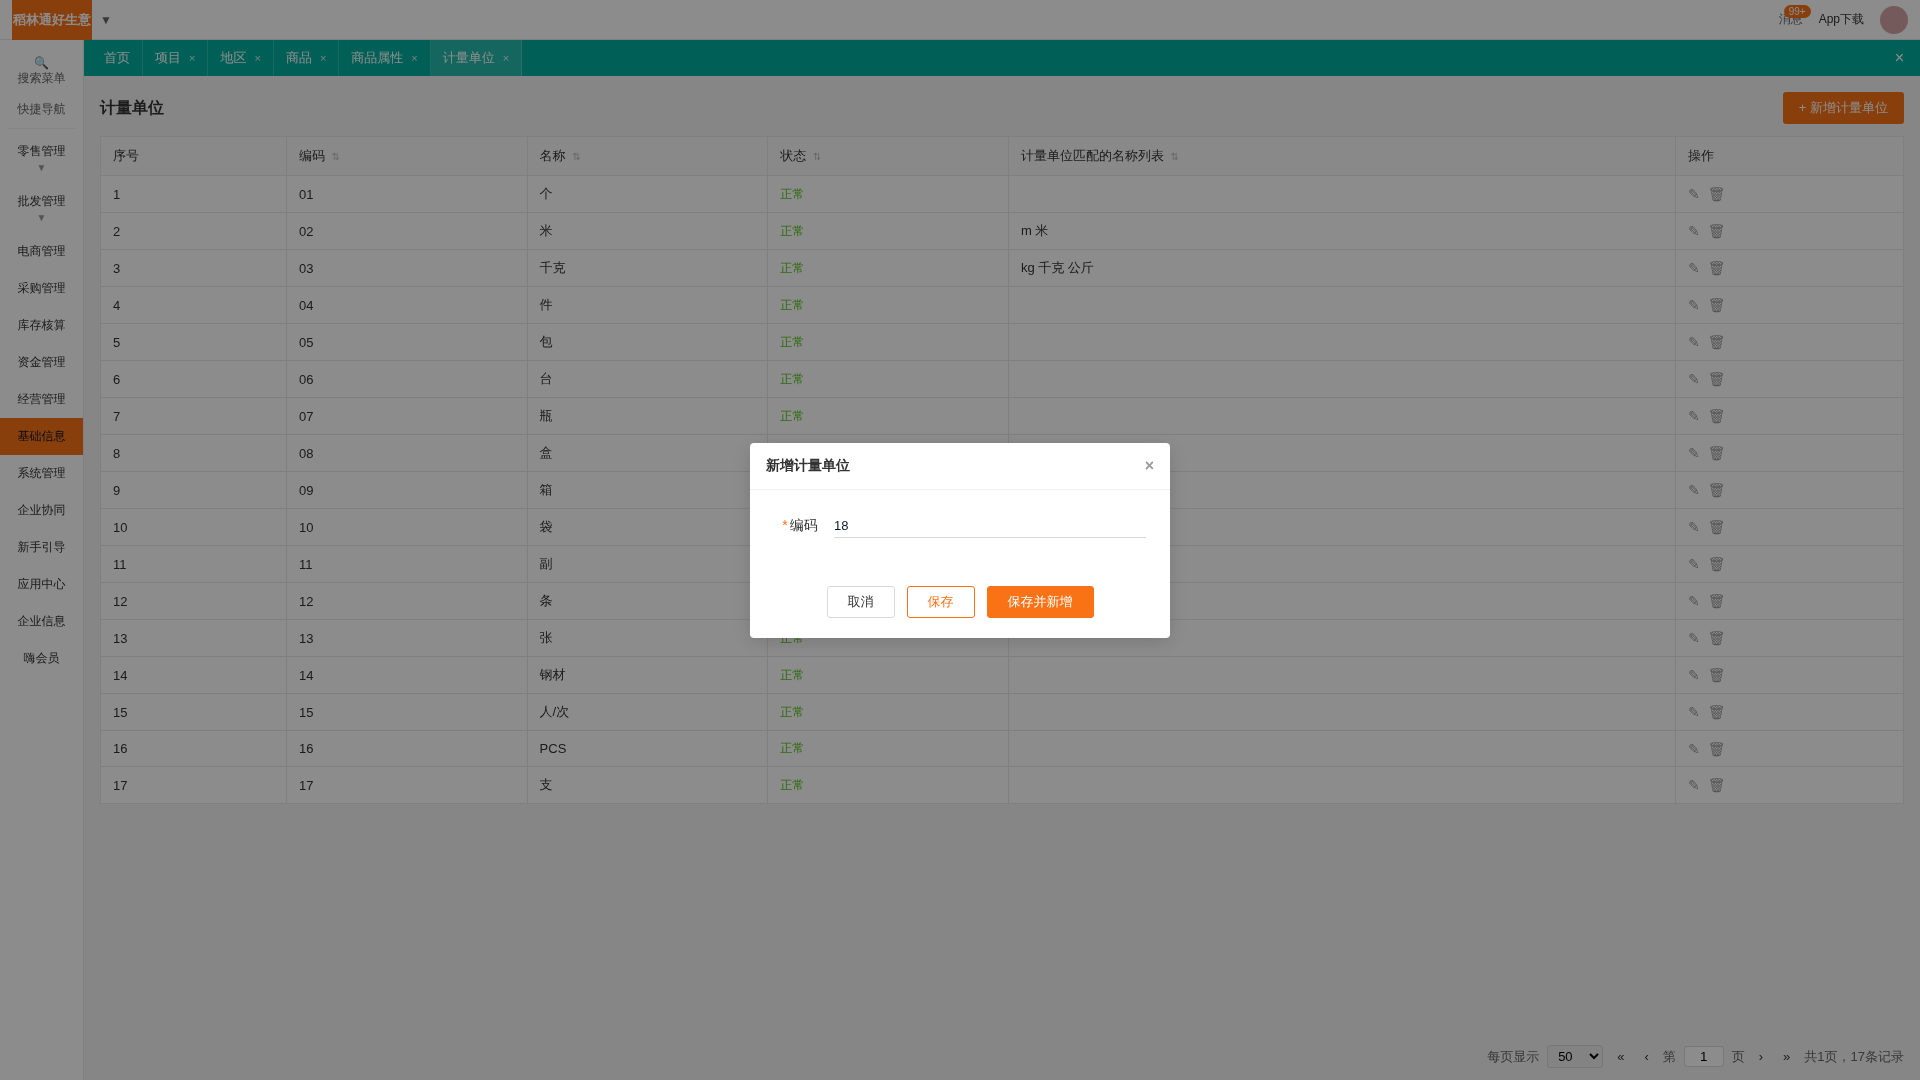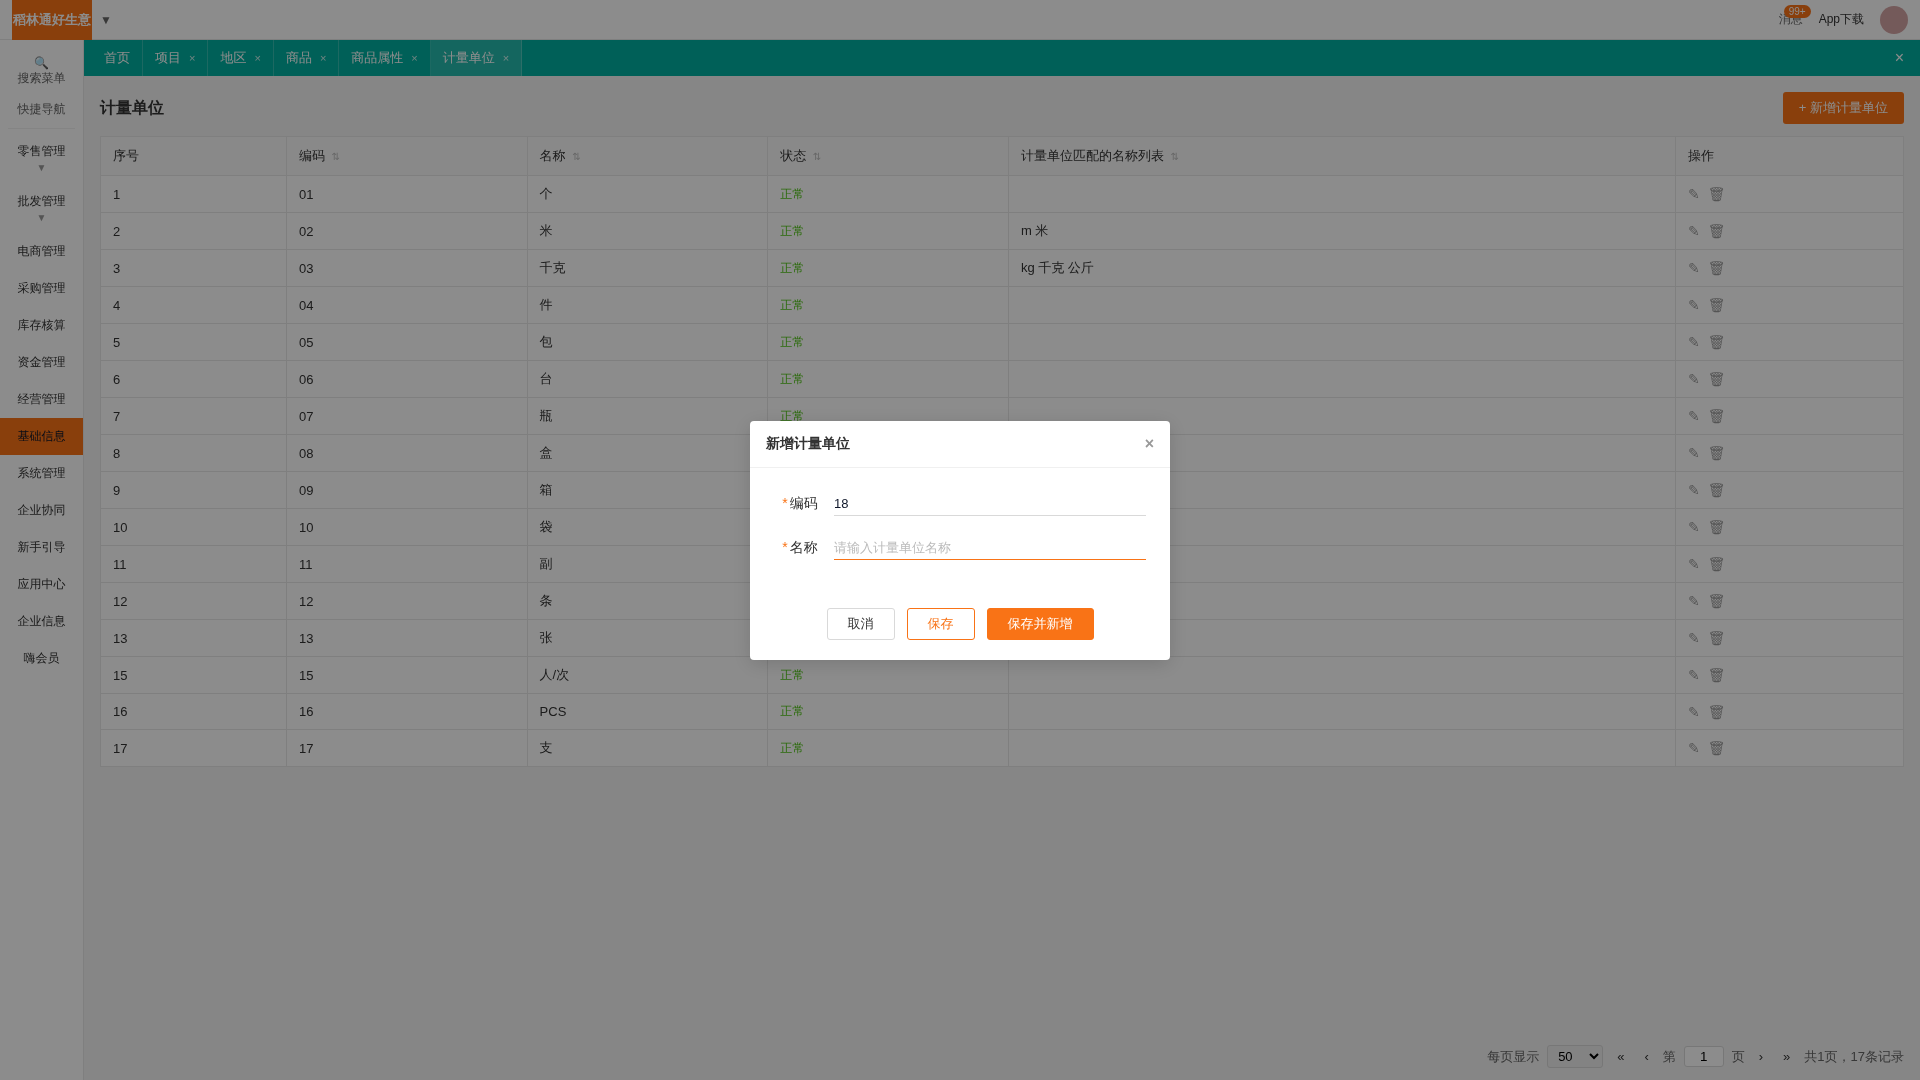--- a/index.html
+++ b/index.html
@@ -552,20 +552,33 @@
       <td><span class="status-normal">正常</span></td>
       <td></td>
       <td>
         <div class="action-icons">
           <span class="action-icon">✎</span>
           <span class="action-icon">🗑</span>
         </div>
       </td>
     </tr>
             <tr>
+      <td>14</td>
+      <td>14</td>
+      <td>钢材</td>
+      <td><span class="status-normal">正常</span></td>
+      <td></td>
+      <td>
+        <div class="action-icons">
+          <span class="action-icon">✎</span>
+          <span class="action-icon">🗑</span>
+        </div>
+      </td>
+    </tr>
+            <tr>
       <td>15</td>
       <td>15</td>
       <td>人/次</td>
       <td><span class="status-normal">正常</span></td>
       <td></td>
       <td>
         <div class="action-icons">
           <span class="action-icon">✎</span>
           <span class="action-icon">🗑</span>
         </div>
@@ -627,26 +640,20 @@
       <span>新增计量单位</span>
       <span class="modal-close">×</span>
     </div>
     <div class="modal-body">
       <div class="form-row">
         <label class="form-label">
           <span class="required">*</span><span>编码</span>
         </label>
         <input class="form-input" type="text" value="18" style="">
       </div>
-      <div class="form-row">
-        <label class="form-label">
-          <span class="required">*</span><span>名称</span>
-        </label>
-        <input class="form-input active-input" type="text" placeholder="请输入计量单位名称" style="">
-      </div>
     </div>
     <div class="modal-footer">
       <button class="btn-cancel">取消</button>
       <button class="btn-save">保存</button>
       <button class="btn-save-add">保存并新增</button>
     </div>
   </div>
 </div>
 
 </body></html>

